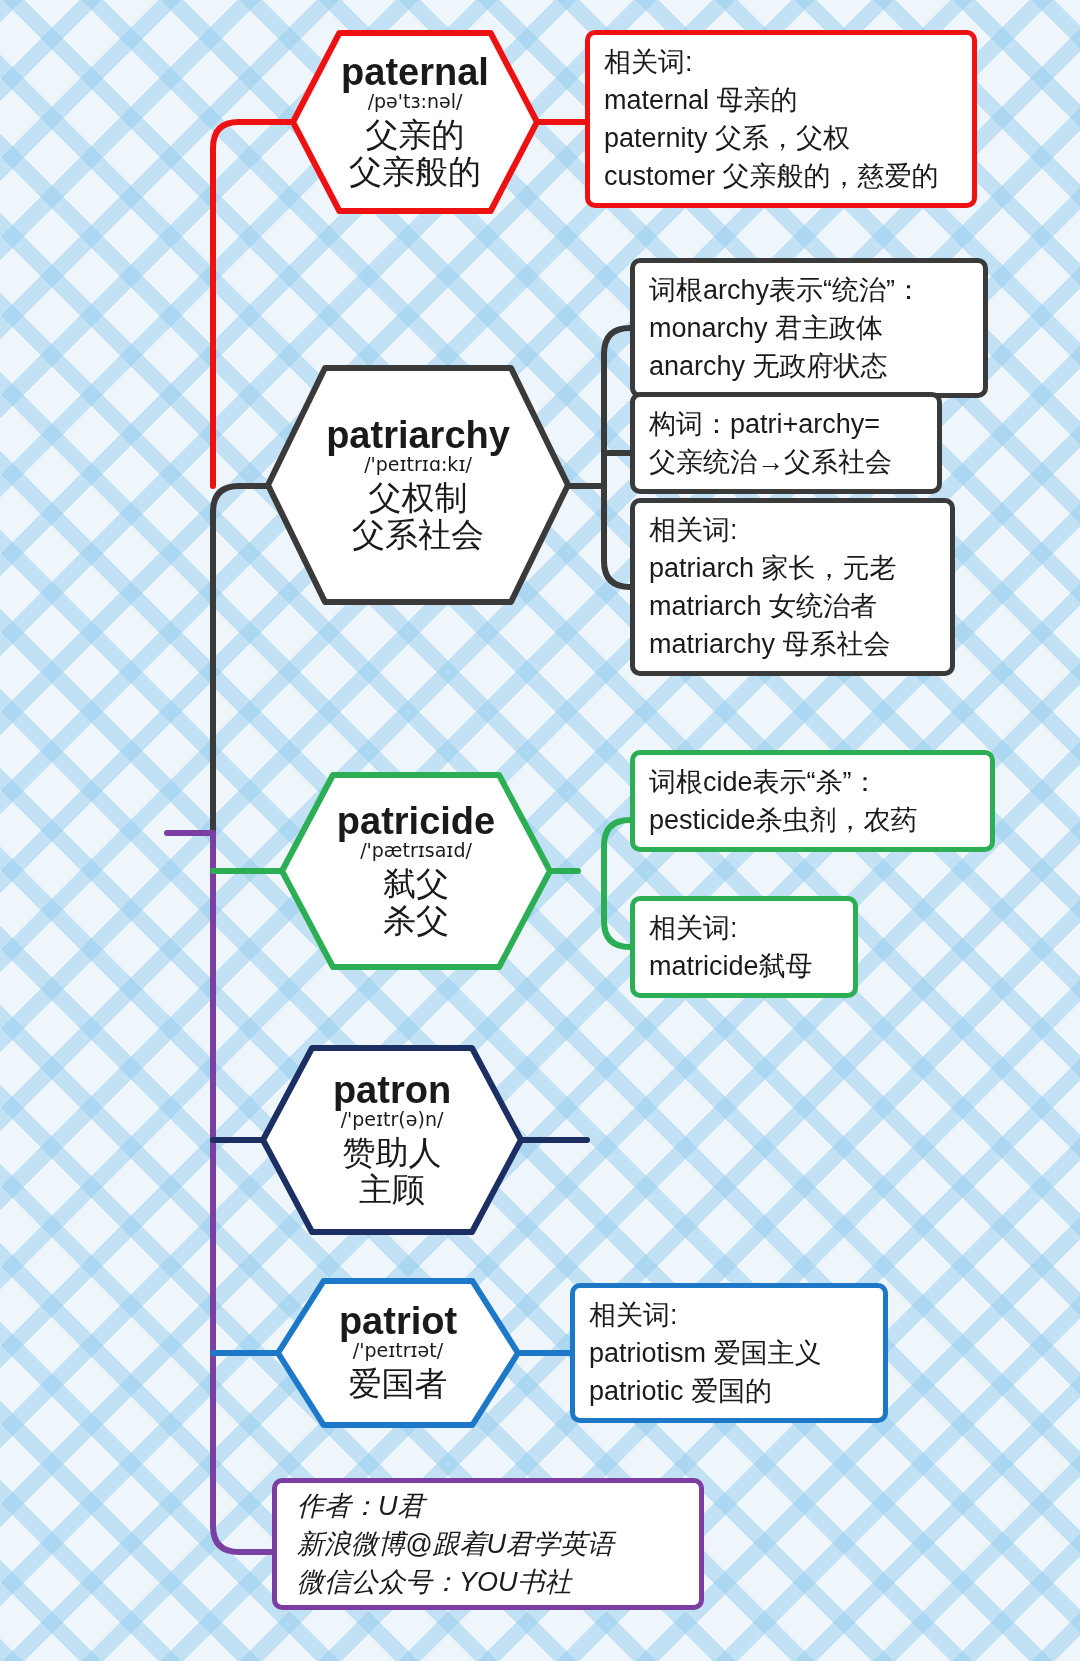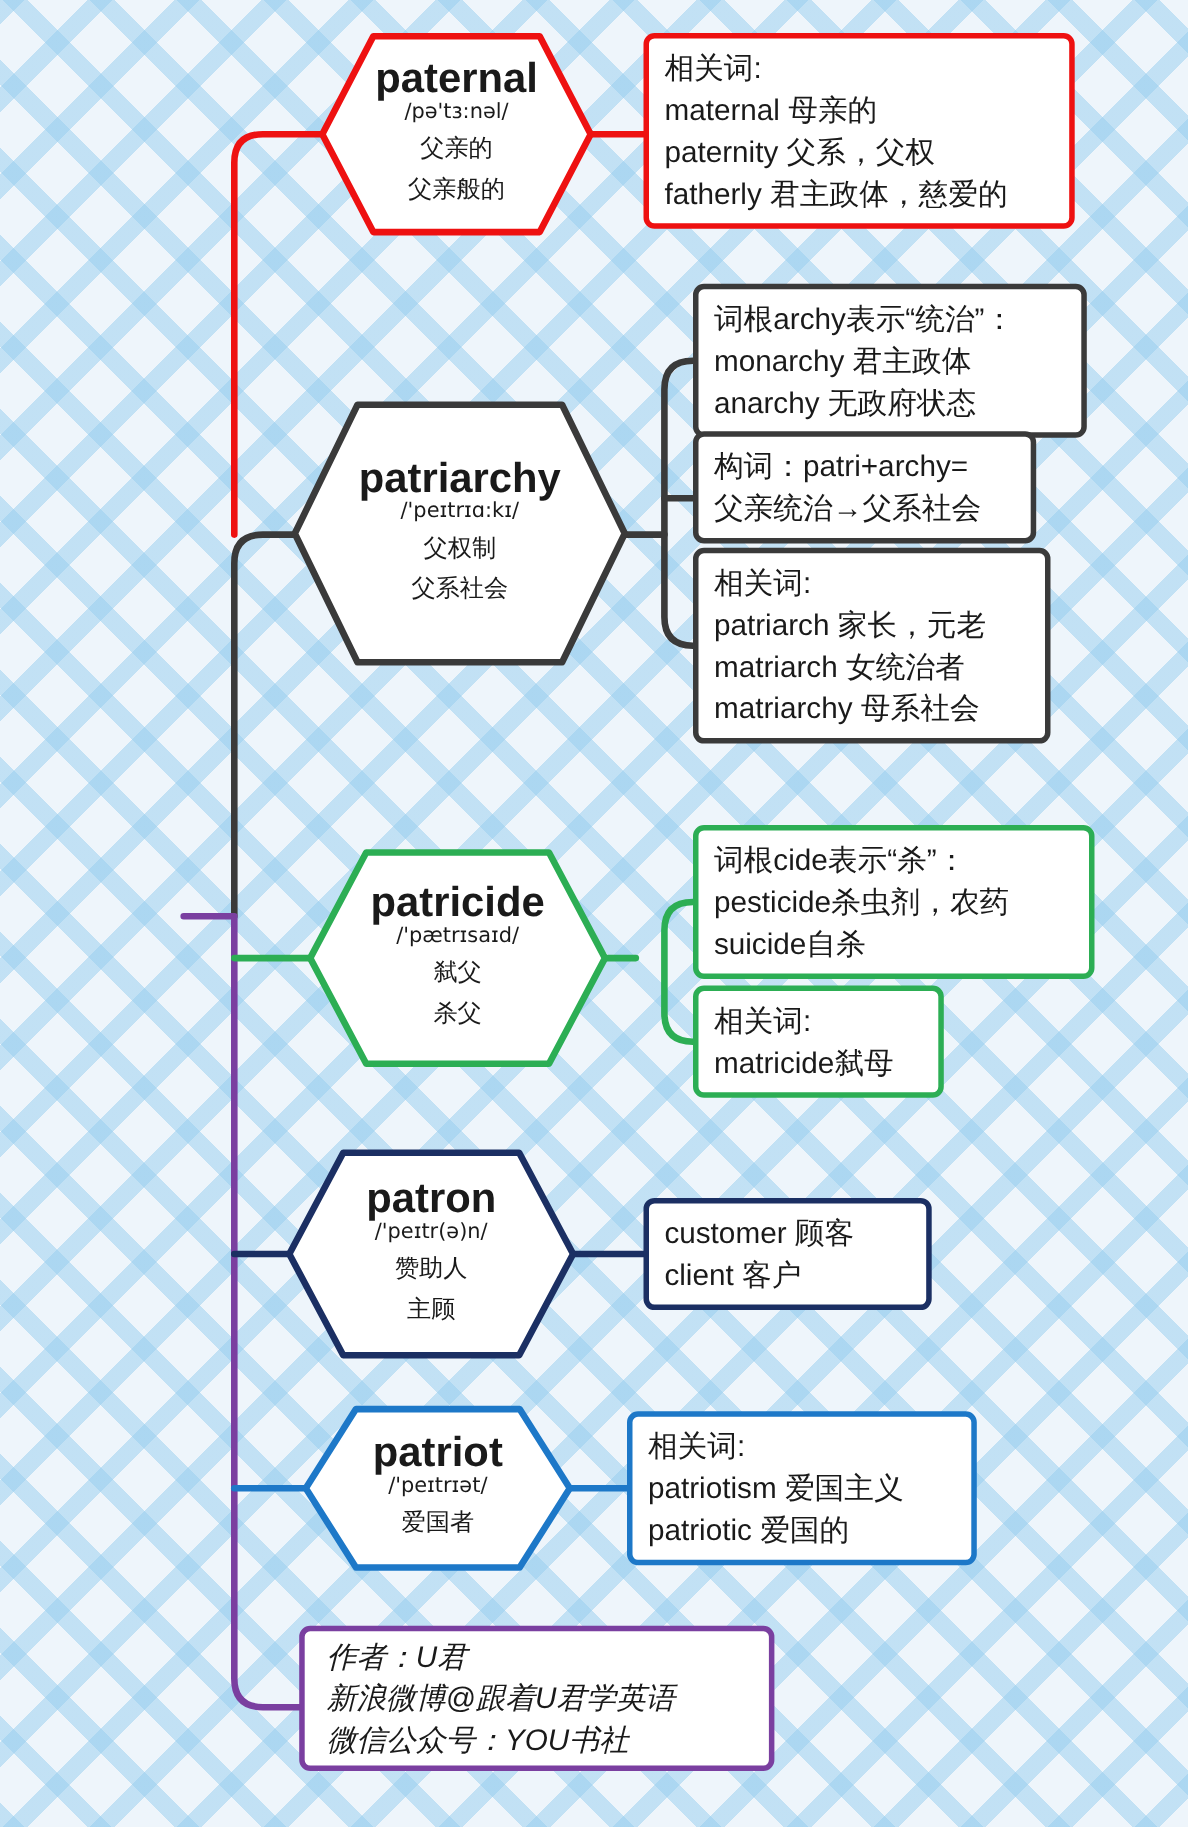--- a/index.html
+++ b/index.html
@@ -25,21 +25,21 @@
   .hex-node polygon{fill:#ffffff;stroke-width:6;stroke-linejoin:round;vector-effect:non-scaling-stroke;}
   .hx-red polygon{stroke:var(--red);}
   .hx-dark polygon{stroke:var(--dark);}
   .hx-green polygon{stroke:var(--green);}
   .hx-navy polygon{stroke:var(--navy);}
   .hx-blue polygon{stroke:var(--blue);}
   .hex-content{position:relative;z-index:1;height:100%;display:flex;flex-direction:column;
     align-items:center;justify-content:center;text-align:center;}
   .word{font-weight:bold;font-size:38px;line-height:34px;}
   .phonetic{font-size:19px;line-height:24px;font-family:"DejaVu Sans",sans-serif;margin-bottom:3px;}
-  .meaning{font-size:22px;line-height:37px;}
+  .meaning{font-size:33px;line-height:37px;}
 
   .info-box{position:absolute;z-index:1;box-sizing:border-box;background:#ffffff;
     border:5px solid #333;border-radius:10px;padding:8px 14px;font-size:27px;line-height:38px;}
   .bc-red{border-color:var(--red);}
   .bc-dark{border-color:var(--dark);}
   .bc-green{border-color:var(--green);}
   .bc-navy{border-color:var(--navy);}
   .bc-blue{border-color:var(--blue);}
   .bc-purple{border-color:var(--purple);}
 
@@ -82,21 +82,21 @@
       <div class="word">paternal</div>
       <div class="phonetic">/pə'tɜ:nəl/</div>
       <div class="meaning">父亲的</div>
       <div class="meaning">父亲般的</div>
     </div>
   </div>
   <div class="info-box bc-red" style="left:585px;top:30px;width:392px">
     <div>相关词:</div>
     <div>maternal 母亲的</div>
     <div>paternity 父系，父权</div>
-    <div>fatherly 君主政体，慈爱的</div>
+    <div>customer 父亲般的，慈爱的</div>
   </div>
 
   <div class="hex-node hx-dark" style="left:268px;top:368px;width:300px;height:234px">
     <svg viewBox="0 0 100 100" preserveAspectRatio="none">
       <polygon points="0,50 19,0 81,0 100,50 81,100 19,100"></polygon>
     </svg>
     <div class="hex-content">
       <div class="word">patriarchy</div>
       <div class="phonetic">/'peɪtrɪɑ:kɪ/</div>
       <div class="meaning">父权制</div>
@@ -126,41 +126,36 @@
     <div class="hex-content">
       <div class="word">patricide</div>
       <div class="phonetic">/'pætrɪsaɪd/</div>
       <div class="meaning">弑父</div>
       <div class="meaning">杀父</div>
     </div>
   </div>
   <div class="info-box bc-green" style="left:630px;top:750px;width:365px">
     <div>词根cide表示“杀”：</div>
     <div>pesticide杀虫剂，农药</div>
-    <div>suicide自杀</div>
   </div>
   <div class="info-box bc-green" style="left:630px;top:896px;width:228px">
     <div>相关词:</div>
     <div>matricide弑母</div>
   </div>
 
   <div class="hex-node hx-navy" style="left:263px;top:1048px;width:258px;height:184px">
     <svg viewBox="0 0 100 100" preserveAspectRatio="none">
       <polygon points="0,50 19,0 81,0 100,50 81,100 19,100"></polygon>
     </svg>
     <div class="hex-content">
       <div class="word">patron</div>
       <div class="phonetic">/'peɪtr(ə)n/</div>
       <div class="meaning">赞助人</div>
       <div class="meaning">主顾</div>
     </div>
-  </div>
-  <div class="info-box bc-navy" style="left:585px;top:1089px;width:262px">
-    <div>customer 顾客</div>
-    <div>client 客户</div>
   </div>
 
   <div class="hex-node hx-blue" style="left:278px;top:1281px;width:240px;height:144px">
     <svg viewBox="0 0 100 100" preserveAspectRatio="none">
       <polygon points="0,50 19,0 81,0 100,50 81,100 19,100"></polygon>
     </svg>
     <div class="hex-content">
       <div class="word">patriot</div>
       <div class="phonetic">/'peɪtrɪət/</div>
       <div class="meaning">爱国者</div>

